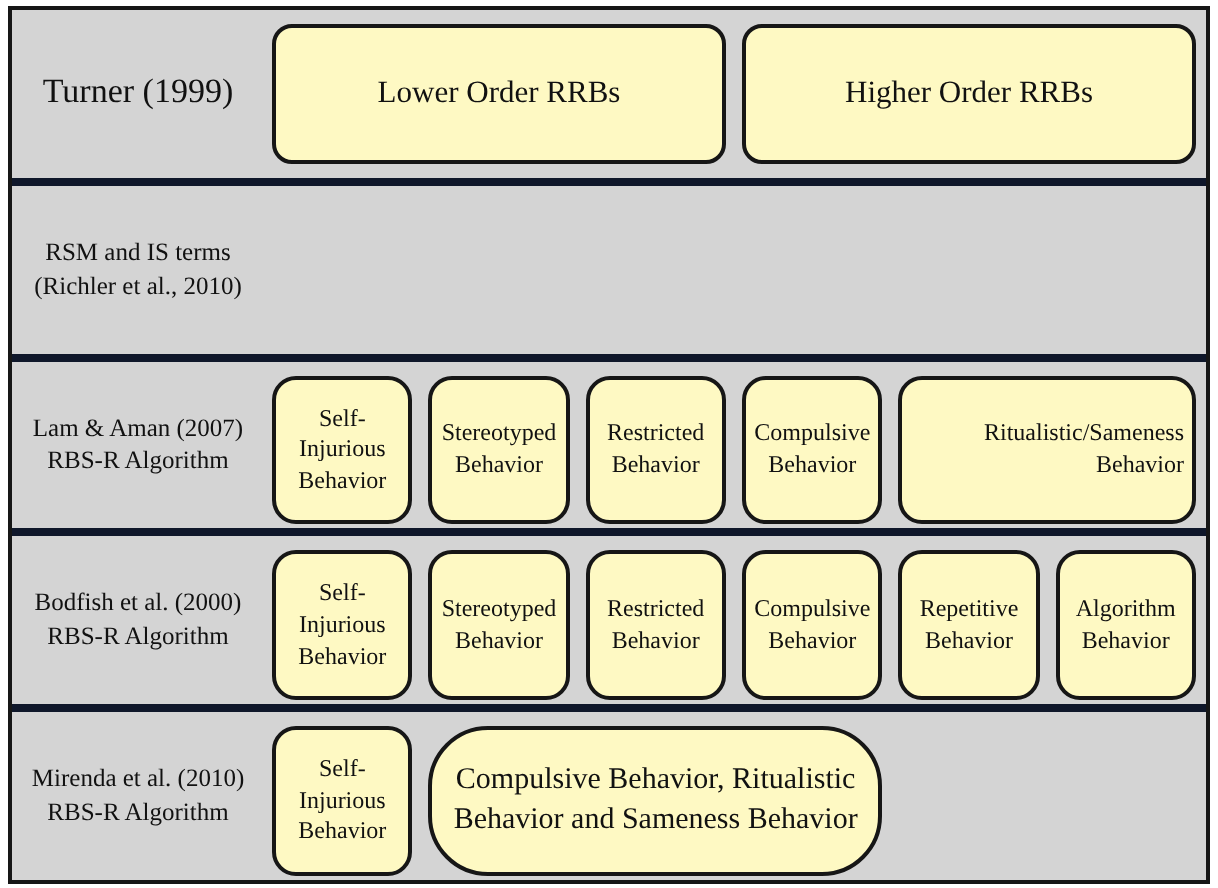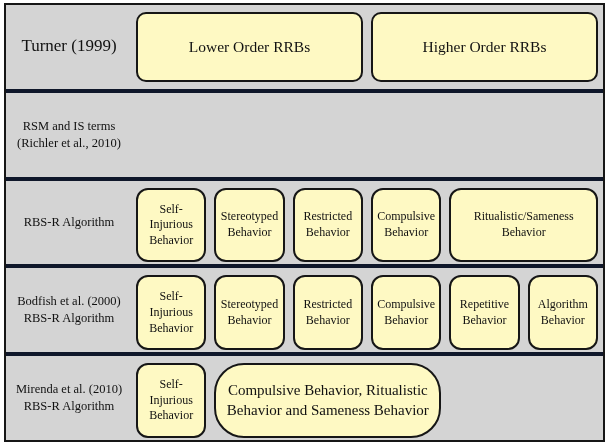--- a/index.html
+++ b/index.html
@@ -62,21 +62,21 @@
     border-radius: 12px;
     display: flex;
     align-items: center;
     justify-content: center;
     text-align: center;
     padding: 12px 4px;
     box-sizing: border-box;
     line-height: 1.3;
     min-width: 0;
   }
-  .span2 { grid-column: span 2; }
+  .span2 { grid-column: span 2; text-align: right; }
   .span3 { grid-column: span 3; }
   .span3 { border-radius: 10px; }
   .row-turner .box  { font-size: 15.5px; }
   .row-rsm .box     { font-size: 19px; line-height: 1.25; }
   .row-lam .box     { font-size: 12px; }
   .row-bodfish .box { font-size: 12px; }
   .row-mirenda .box { font-size: 12px; }
   .row-mirenda .box-big { font-size: 15px; border-radius: 30px; }
 </style>
 </head>
@@ -97,20 +97,21 @@
 
     <div class="row row-rsm">
       <div class="label">
         <span>RSM and IS terms</span>
         <span>(Richler et al., 2010)</span>
       </div>
     </div>
 
     <div class="row row-lam">
       <div class="label">
+        <span>Lam &amp; Aman (2007)</span>
         <span>RBS-R Algorithm</span>
       </div>
       <div class="boxes">
         <div class="box">Self-Injurious Behavior</div>
         <div class="box">Stereotyped Behavior</div>
         <div class="box">Restricted Behavior</div>
         <div class="box">Compulsive Behavior</div>
         <div class="box span2">Ritualistic/Sameness Behavior</div>
       </div>
     </div>

